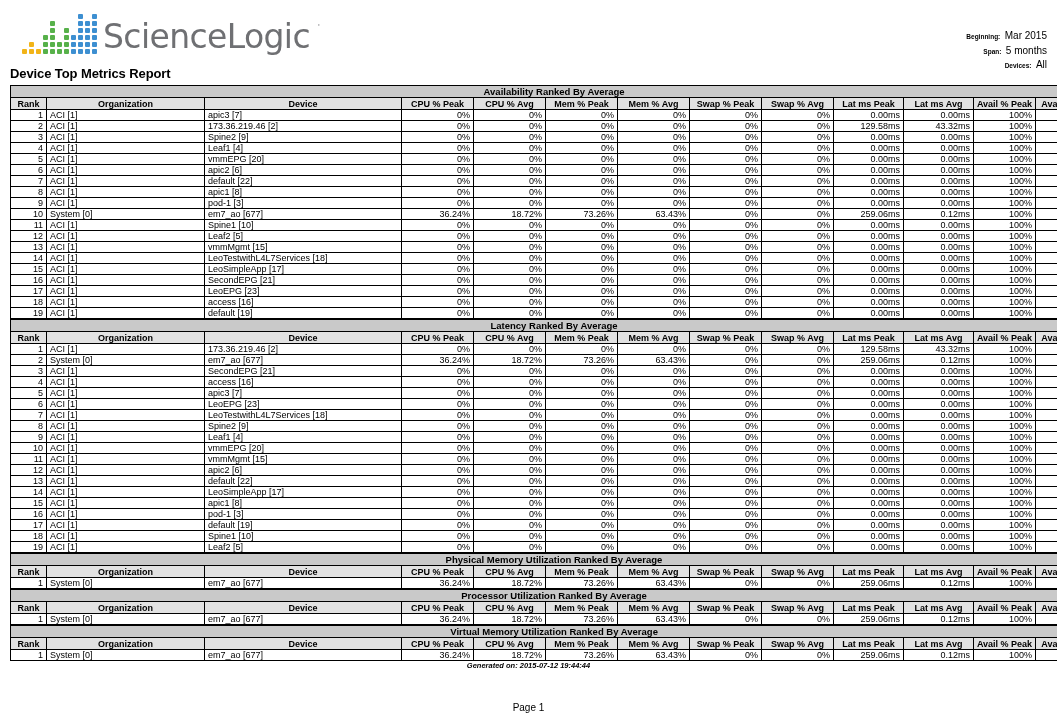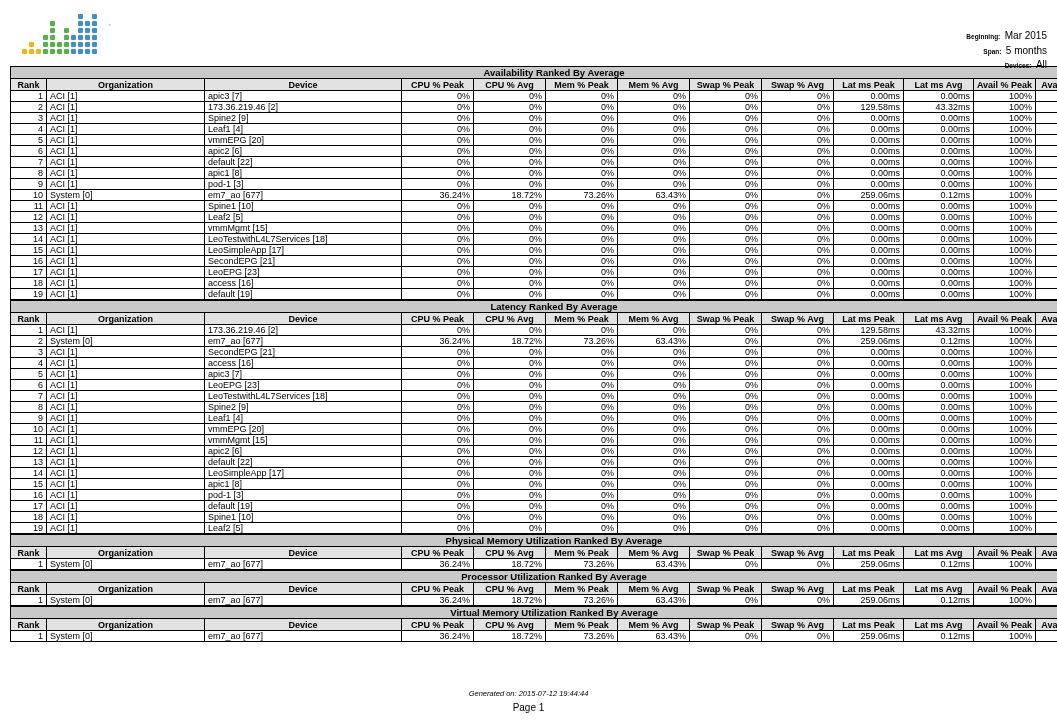--- a/index.html
+++ b/index.html
@@ -61,21 +61,21 @@
   .c-dev   { width: 197px; }
   .c-num   { width: 72px; }
   .c-num2  { width: 70px; }
   .c-av    { width: 62px; }
   td.rank { text-align: right; padding-right: 3px; }
   td.txt  { text-align: left;  padding-left: 3px; }
   td.num  { text-align: right; padding-right: 3px; }
 
   
   .footer { position: absolute; left: 0; right: 0; bottom: 8px; text-align: center; }
-  .generated { font-size: 7.5px; font-style: italic; font-weight: normal; margin-bottom: 4px; }
+  .generated { font-size: 7.5px; font-style: italic; font-weight: bold; margin-bottom: 32px; }
   .pageno { font-size: 10px; }
 </style>
 </head>
 <body>
 
 <div class="page">
 
   <div class="header">
     <div class="logo-wrap">
       <div class="logo-mark" id="logo-mark">
@@ -133,29 +133,31 @@
           </div>
           <div class="logo-col">
             <div class="logo-dot" style="background: rgb(61, 143, 209);"></div>
             <div class="logo-dot" style="background: rgb(61, 143, 209);"></div>
             <div class="logo-dot" style="background: rgb(61, 143, 209);"></div>
             <div class="logo-dot" style="background: rgb(61, 143, 209);"></div>
             <div class="logo-dot" style="background: rgb(61, 143, 209);"></div>
             <div class="logo-dot" style="background: rgb(61, 143, 209);"></div>
           </div>
         </div>
+      <div class="logo-text">ScienceLogic</div>
       <div class="logo-tm">'</div>
     </div>
     <div class="meta" id="meta-block">
         <div class="meta-row"><span class="meta-key">Beginning:</span> <span class="meta-val">Mar 2015</span></div>
         <div class="meta-row"><span class="meta-key">Span:</span> <span class="meta-val">5 months</span></div>
         <div class="meta-row"><span class="meta-key">Devices:</span> <span class="meta-val">All</span></div>
       </div>
   </div>
 
+  <h1 class="report-title">Device Top Metrics Report</h1>
 
   <div id="tables-host">
       <table class="tbl">
         <colgroup>
           <col class="c-rank">
           <col class="c-org">
           <col class="c-dev">
           <col class="c-num">
           <col class="c-num">
           <col class="c-num">

